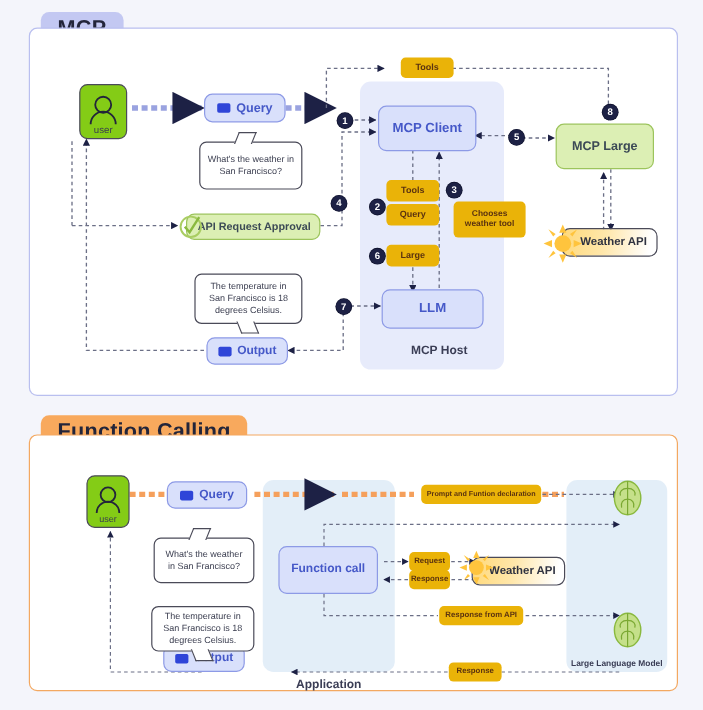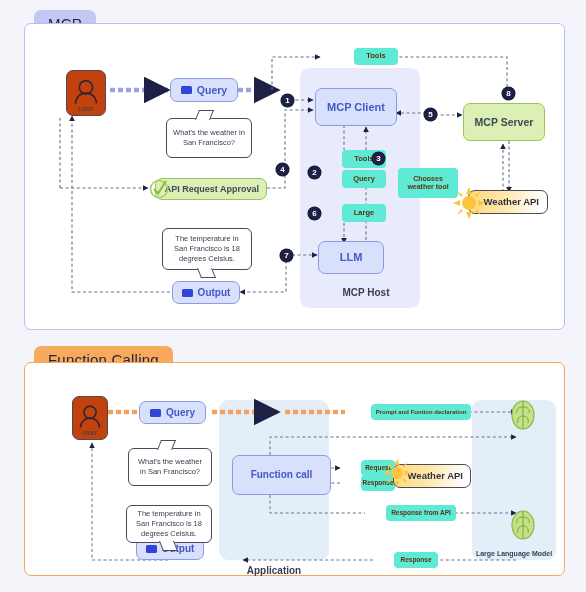--- a/index.html
+++ b/index.html
@@ -10,38 +10,38 @@
     overflow:hidden;
     position:relative;
   }
   .stage{position:absolute;inset:0;}
 
   
   .panel{position:absolute;background:#ffffff;border-radius:7px;}
   .panel-mcp{left:24px;top:23px;width:539px;height:305px;border:1.6px solid #b9bfef;}
   .panel-fc{left:24px;top:362px;width:539px;height:212px;border:1.6px solid #f3a861;}
 
-  .tab{position:absolute;border-radius:7px 7px 0 0;font-size:15px;font-weight:400;
+  .tab{position:absolute;border-radius:7px 7px 0 0;font-size:18px;font-weight:700;
        color:#23253a;display:flex;align-items:center;padding:0 14px;letter-spacing:.2px;}
   .tab-mcp{left:34px;top:10px;height:26px;background:#c3c8f2;}
   .tab-fc{left:34px;top:346px;height:26px;background:#f8a95d;}
 
   
   svg.lines{position:absolute;left:0;top:0;width:586px;height:592px;overflow:visible;pointer-events:none;}
 
   
   .node{position:absolute;box-sizing:border-box;display:flex;align-items:center;
         justify-content:center;text-align:center;line-height:1.15;}
 
   .box-blue{background:#d9e0fb;border:1.1px solid #8d9ae6;border-radius:7px;
             color:#4558c8;font-weight:700;}
   .box-green{background:#dcefb4;border:1.1px solid #9cc45c;border-radius:7px;
             color:#3c4a56;font-weight:600;}
-  .box-orange{background:#5eead4;border-radius:4px;color:#5b3310;font-weight:600;margin-left:20px;}
-  .box-white{background:#c2410c;border:1.2px solid #4a4a58;border-radius:7px;}
+  .box-orange{background:#eab308;border-radius:4px;color:#5b3310;font-weight:600;}
+  .box-white{background:#84cc16;border:1.2px solid #4a4a58;border-radius:7px;}
   .box-weather{background:linear-gradient(100deg,#ffd97a 0%,#ffe7ab 45%,#ffffff 92%);
             border:1.2px solid #4a4a58;border-radius:7px;color:#2f3240;font-weight:700;}
 
   .host-bg{position:absolute;background:#e3e7fa;border-radius:9px;opacity:.85;}
   .app-bg{position:absolute;background:#dceaf6;border-radius:9px;opacity:.8;}
   .llm-bg{position:absolute;background:#dceaf6;border-radius:9px;opacity:.8;}
 
   .caption{position:absolute;color:#3a3d55;font-weight:700;text-align:center;}
 
   
@@ -139,21 +139,21 @@
 
   <div class="node box-orange" style="left:334px;top:48px;width:44px;height:17px;font-size:7.5px;">
     <span>Tools</span>
   </div>
 
   <div class="node box-blue" style="left:315px;top:88px;width:82px;height:38px;font-size:11px;">
     <span>MCP Client</span>
   </div>
 
   <div class="node box-green" style="left:463px;top:103px;width:82px;height:38px;font-size:10.5px;">
-    <span>MCP Server</span>
+    <span>MCP Large</span>
   </div>
 
   <div class="node box-weather" style="left:468px;top:190px;width:80px;height:24px;font-size:9.5px;
        justify-content:flex-end;padding-right:8px;">
     <span>Weather API</span>
   </div>
   <svg class="sunico" style="left:452px;top:186px;" width="34" height="34" viewBox="0 0 34 34">
     <circle cx="17" cy="17" r="7" fill="#ffc43d"></circle>
     <g fill="#ffc43d">
       <polygon points="17,1 20,8 14,8"></polygon>
@@ -174,21 +174,21 @@
     <span>Query</span>
   </div>
   <div class="node box-orange" style="left:322px;top:204px;width:44px;height:18px;font-size:7.5px;">
     <span>Large</span>
   </div>
 
   <div class="node box-orange" style="left:378px;top:168px;width:60px;height:30px;font-size:7px;padding:0 3px;">
     <span>Chooses weather tool</span>
   </div>
 
-  <div class="node box-blue" style="left:318px;top:241px;width:66px;height:33px;font-size:11px;">
+  <div class="node box-blue" style="left:318px;top:241px;width:85px;height:33px;font-size:11px;">
     <span>LLM</span>
   </div>
   <div class="caption" style="left:300px;top:287px;width:132px;font-size:10px;">
     <span>MCP Host</span>
   </div>
 
   <div class="node box-green" style="left:155px;top:178px;width:112px;height:22px;font-size:9px;
        justify-content:flex-end;padding-right:7px;">
     <span>API Request Approval</span>
   </div>
@@ -281,21 +281,21 @@
 
   <div class="node box-blue" style="left:139px;top:401px;width:67px;height:23px;font-size:10px;">
     <span class="sq"></span>
     <span>Query</span>
   </div>
 
   <div class="node box-orange" style="left:351px;top:404px;width:100px;height:16px;font-size:6px;">
     <span>Prompt and Funtion declaration</span>
   </div>
 
-  <div class="node box-blue" style="left:232px;top:455px;width:99px;height:40px;font-size:10px;">
+  <div class="node box-blue" style="left:232px;top:455px;width:83px;height:40px;font-size:10px;">
     <span>Function call</span>
   </div>
 
   <div class="node box-orange" style="left:341px;top:460px;width:34px;height:16px;font-size:6.5px;">
     <span>Request</span>
   </div>
   <div class="node box-orange" style="left:341px;top:475px;width:34px;height:16px;font-size:6.5px;">
     <span>Response</span>
   </div>
   <div class="node box-orange" style="left:366px;top:505px;width:70px;height:16px;font-size:6.5px;">

